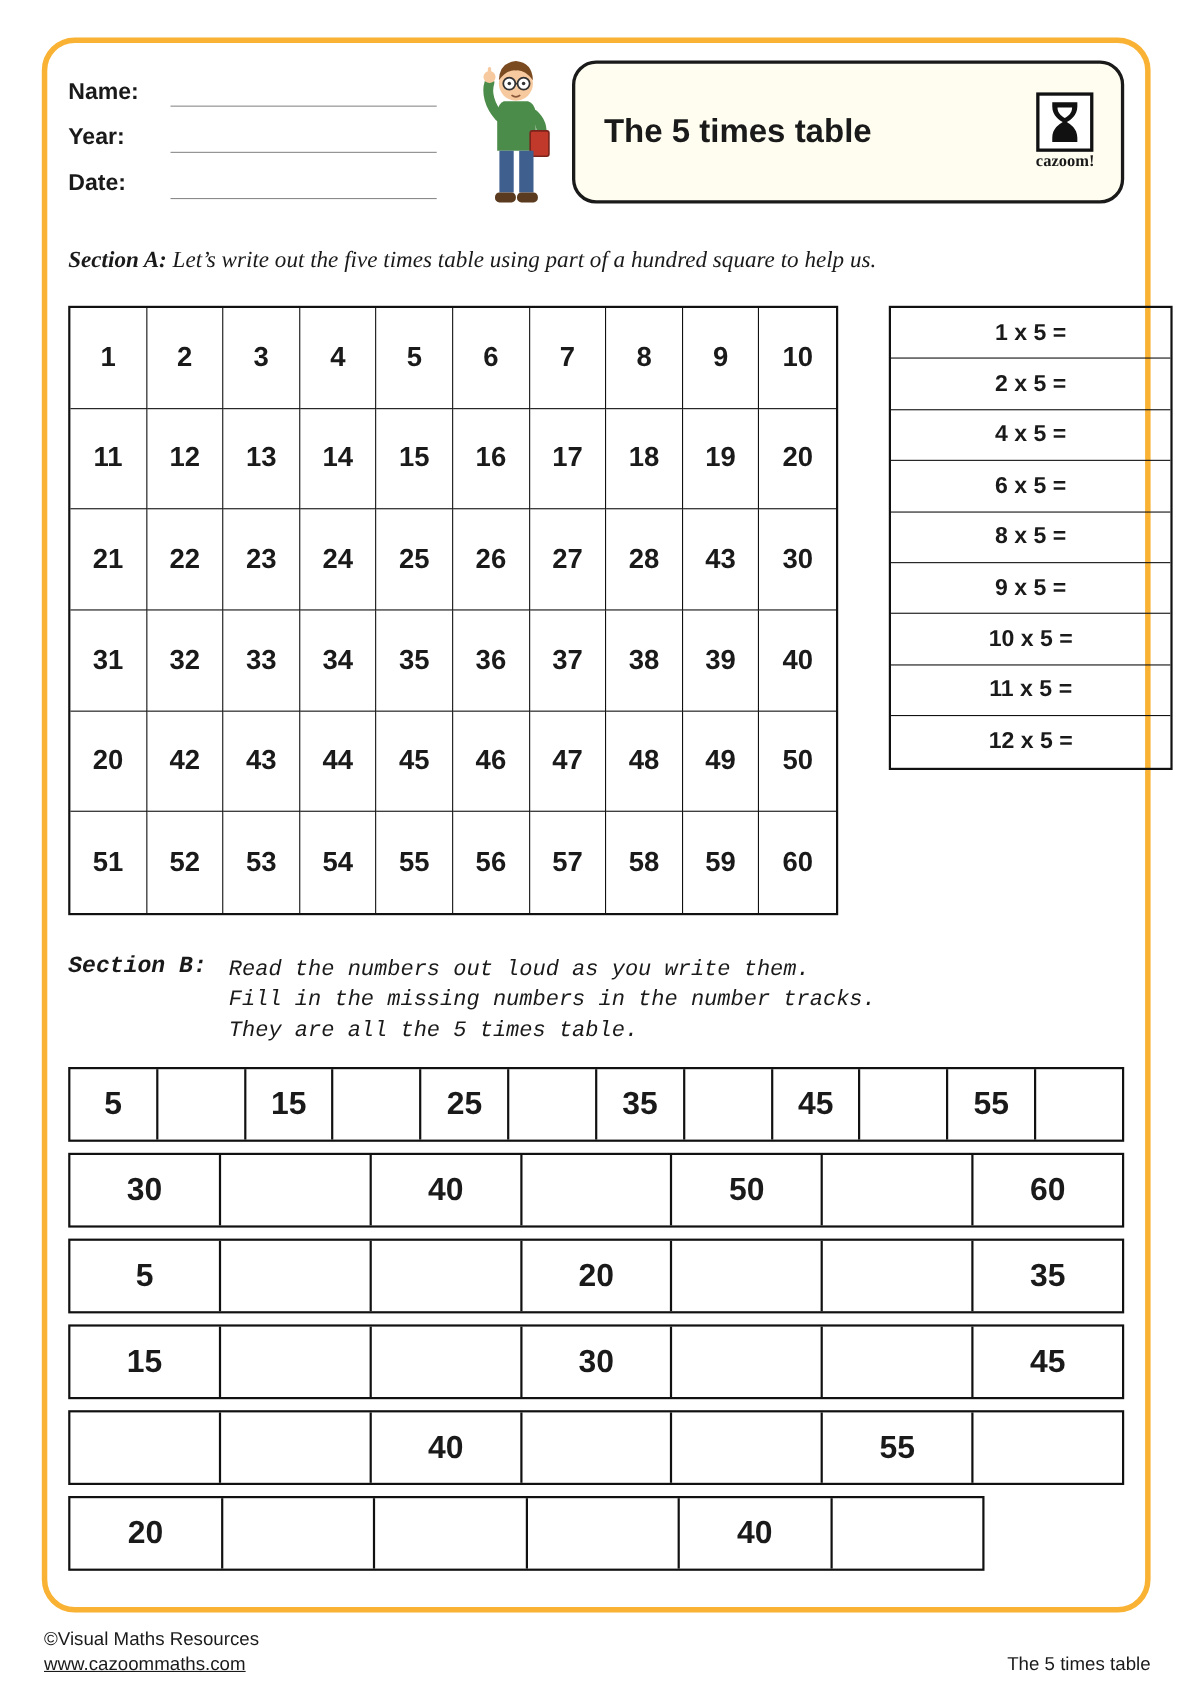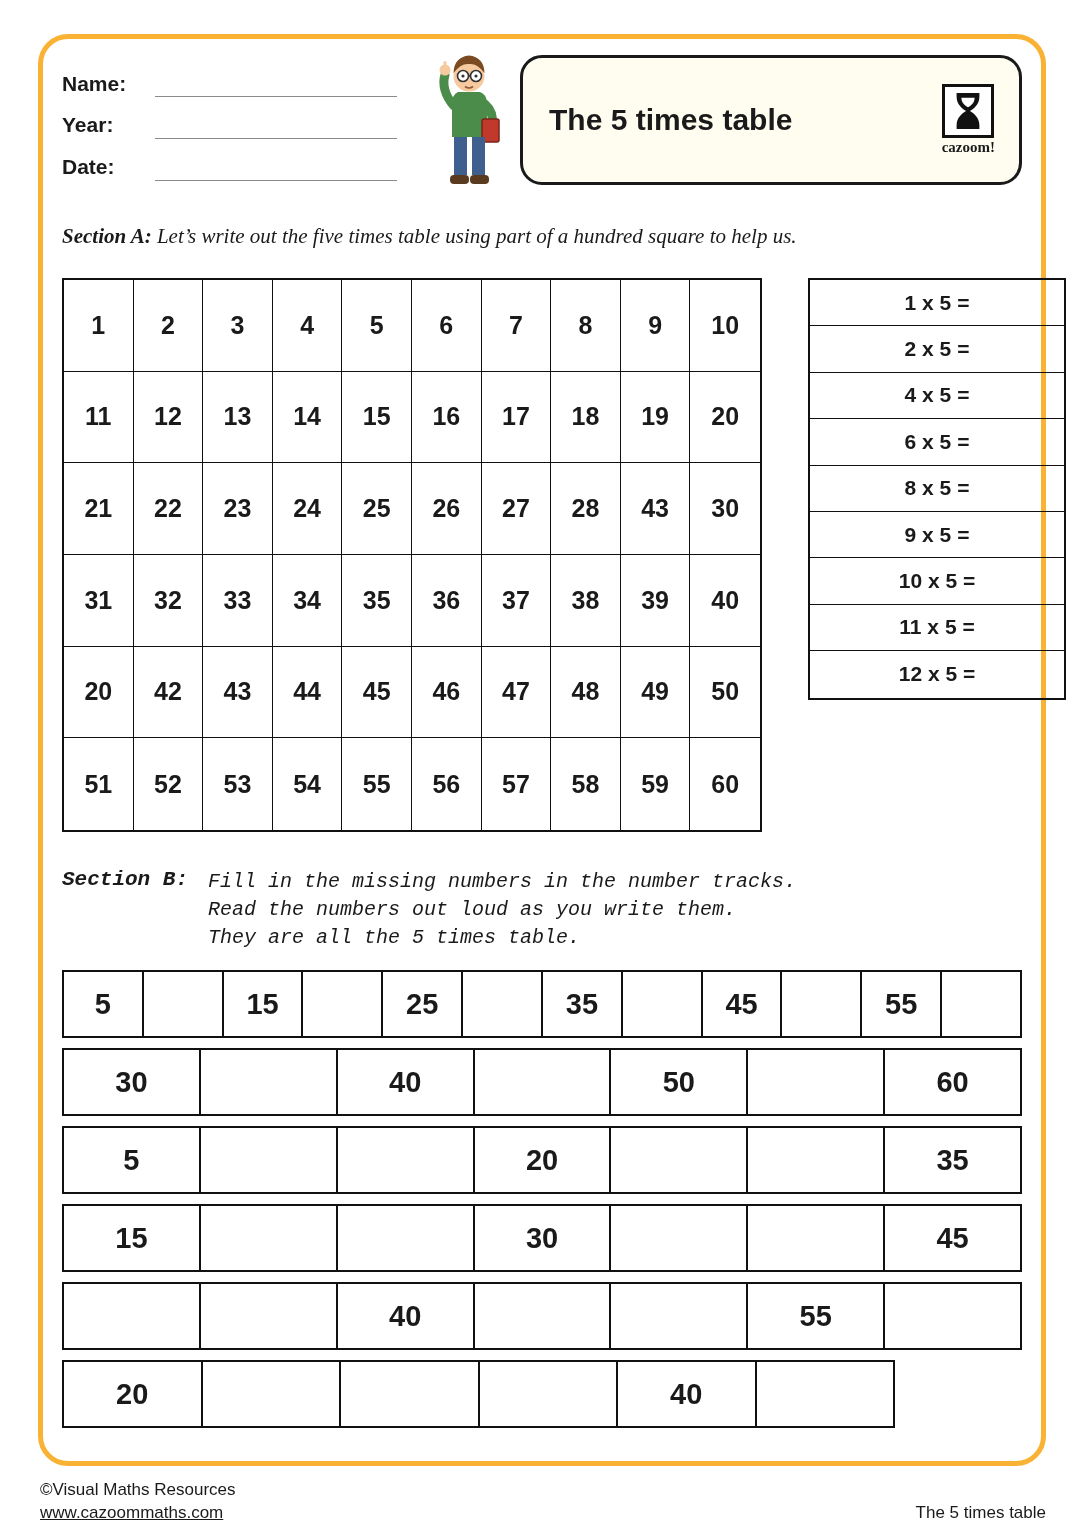--- a/index.html
+++ b/index.html
@@ -199,22 +199,22 @@
     <div class="mrow">8 x 5 =</div>
     <div class="mrow">9 x 5 =</div>
     <div class="mrow">10 x 5 =</div>
     <div class="mrow">11 x 5 =</div>
     <div class="mrow">12 x 5 =</div>
   </div>
 
 <div class="section-b">
   <span class="sec-head">Section B:</span>
   <div>
+    <div class="instr-line">Read the numbers out loud as you write them.</div>
     <div class="instr-line">Fill in the missing numbers in the number tracks.</div>
-    <div class="instr-line">Read the numbers out loud as you write them.</div>
     <div class="instr-line">They are all the 5 times table.</div>
   </div>
 </div>
 
 <div class="tracks">
     <div class="track">
       <div class="tcell">5</div>
       <div class="tcell"></div>
       <div class="tcell">15</div>
       <div class="tcell"></div>

